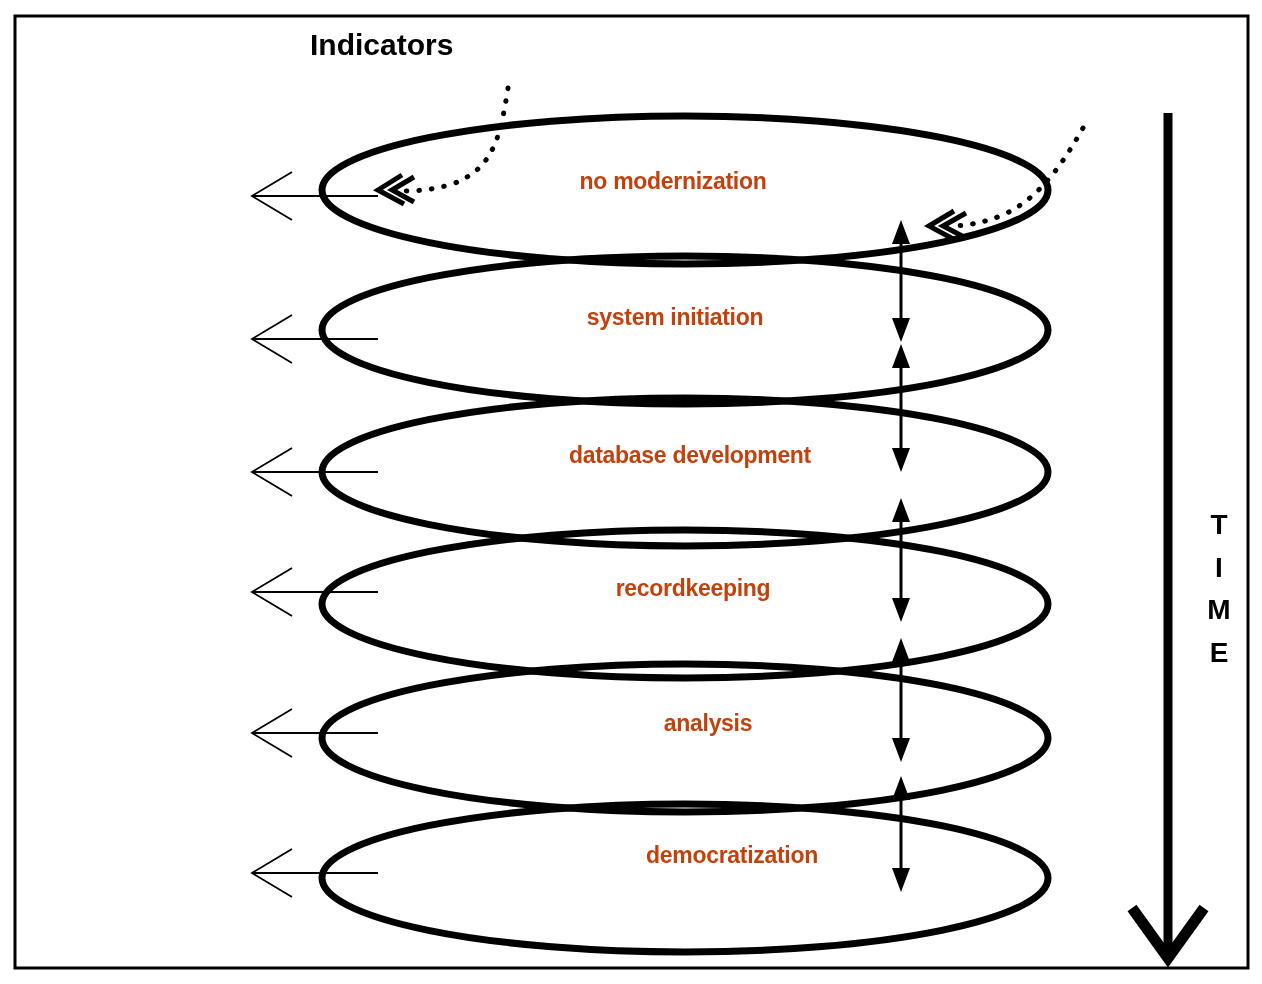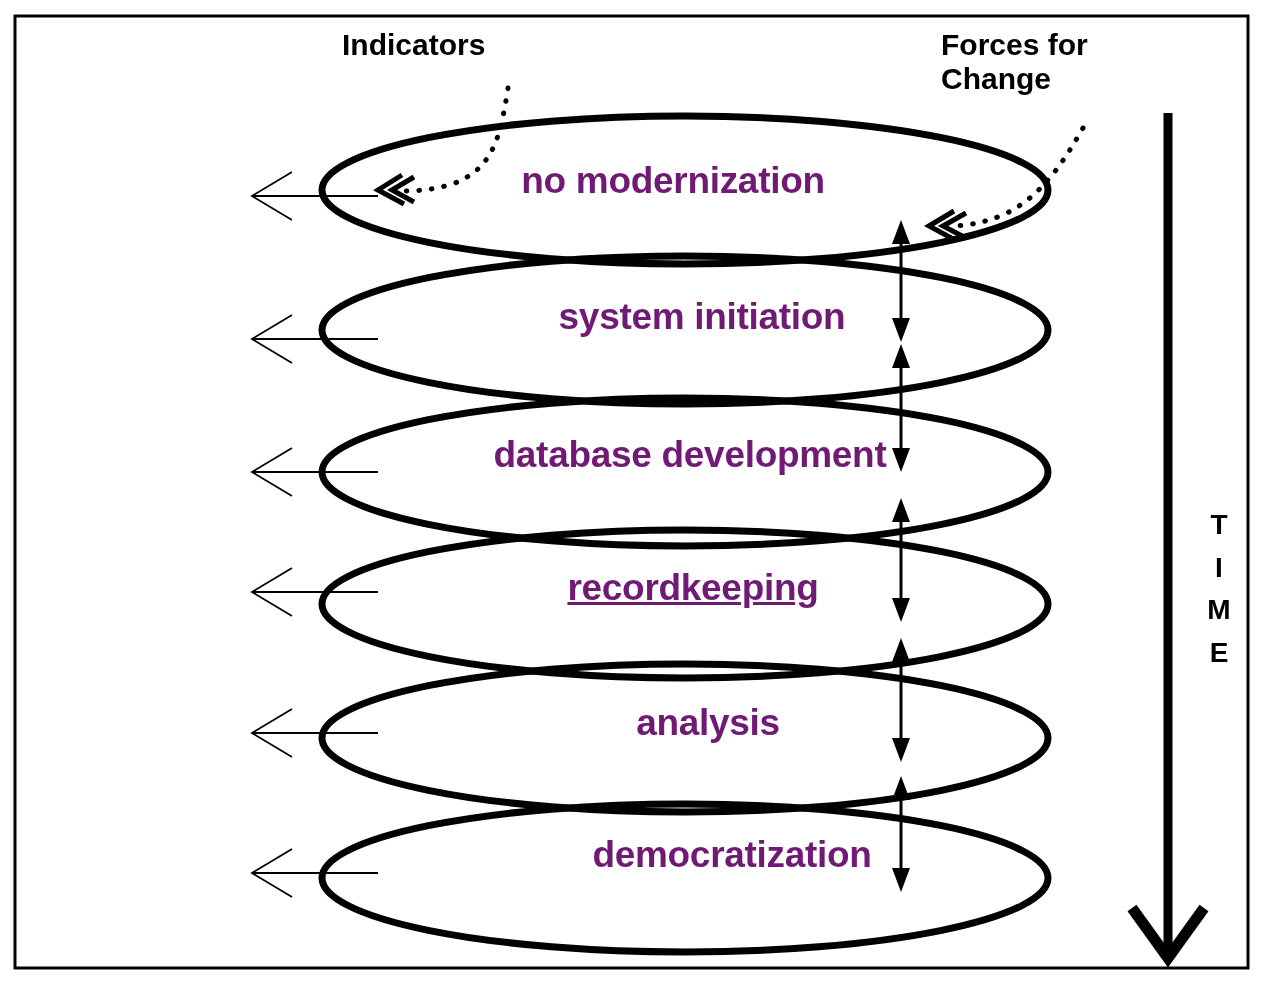--- a/index.html
+++ b/index.html
@@ -78,37 +78,37 @@
     stroke: #000000;
     stroke-width: 11;
     fill: none;
     stroke-linecap: butt;
     stroke-linejoin: miter;
   }
   .stage-label {
     position: absolute;
     font-family: "Liberation Sans", sans-serif;
     font-weight: bold;
-    font-size: 37px;
-    color: #701a75;
+    font-size: 23px;
+    color: #c2410c;
     white-space: nowrap;
     letter-spacing: -0.3px;
     transform: translate(-50%, -50%);
   }
   .hdr-label {
     position: absolute;
     font-family: "Liberation Sans", sans-serif;
     font-weight: bold;
     font-size: 30px;
     color: #000000;
     line-height: 1.12;
     white-space: pre-line;
   }
   #indicators-label {
-    left: 342px;
+    left: 310px;
     top: 28px;
   }
   #forces-label {
     left: 941px;
     top: 28px;
   }
   #time-label {
     position: absolute;
     left: 1199px;
     top: 504px;
@@ -209,30 +209,28 @@
 
     <g>
       <line class="time-shaft" x1="1168" y1="113" x2="1168" y2="955"></line>
       <path class="time-head" d="M 1132 908 L 1168 958 L 1204 908"></path>
     </g>
 
   </svg>
 
   <div class="hdr-label" id="indicators-label">Indicators</div>
 
-  <div class="hdr-label" id="forces-label">Forces for
-Change</div>
 
   <div class="stage-label" style="left:673px; top:181px;">no modernization</div>
 
-  <div class="stage-label" style="left:702px; top:317px;">system initiation</div>
+  <div class="stage-label" style="left:675px; top:317px;">system initiation</div>
 
   <div class="stage-label" style="left:690px; top:455px;">database development</div>
 
-  <div class="stage-label" style="left:693px; top:588px;text-decoration:underline;">recordkeeping</div>
+  <div class="stage-label" style="left:693px; top:588px;">recordkeeping</div>
 
   <div class="stage-label" style="left:708px; top:723px;">analysis</div>
 
   <div class="stage-label" style="left:700px; top:855px;margin-left:32px;">democratization</div>
 
   <div id="time-label">
     <span>T</span>
     <span>I</span>
     <span>M</span>
     <span>E</span>

